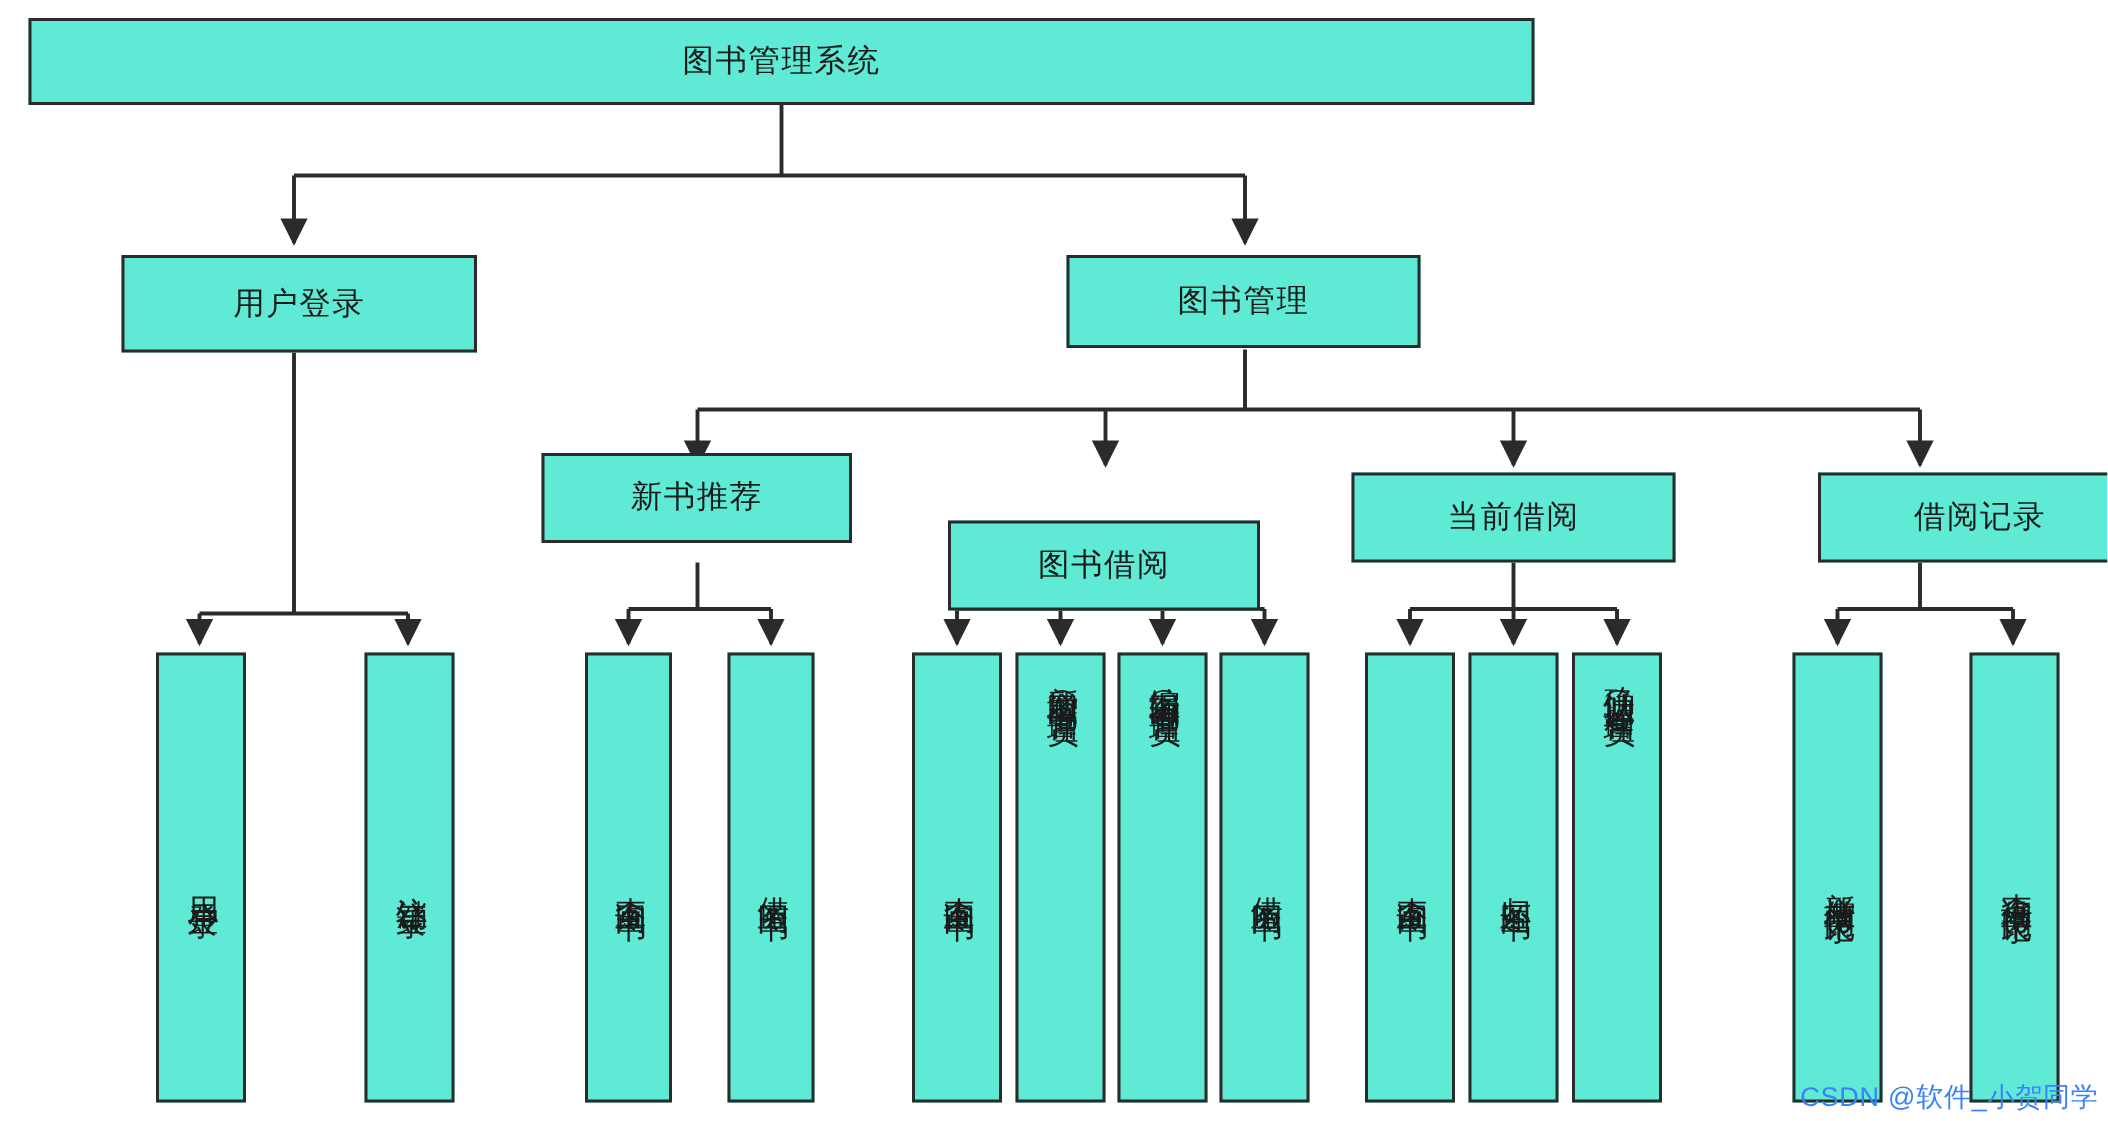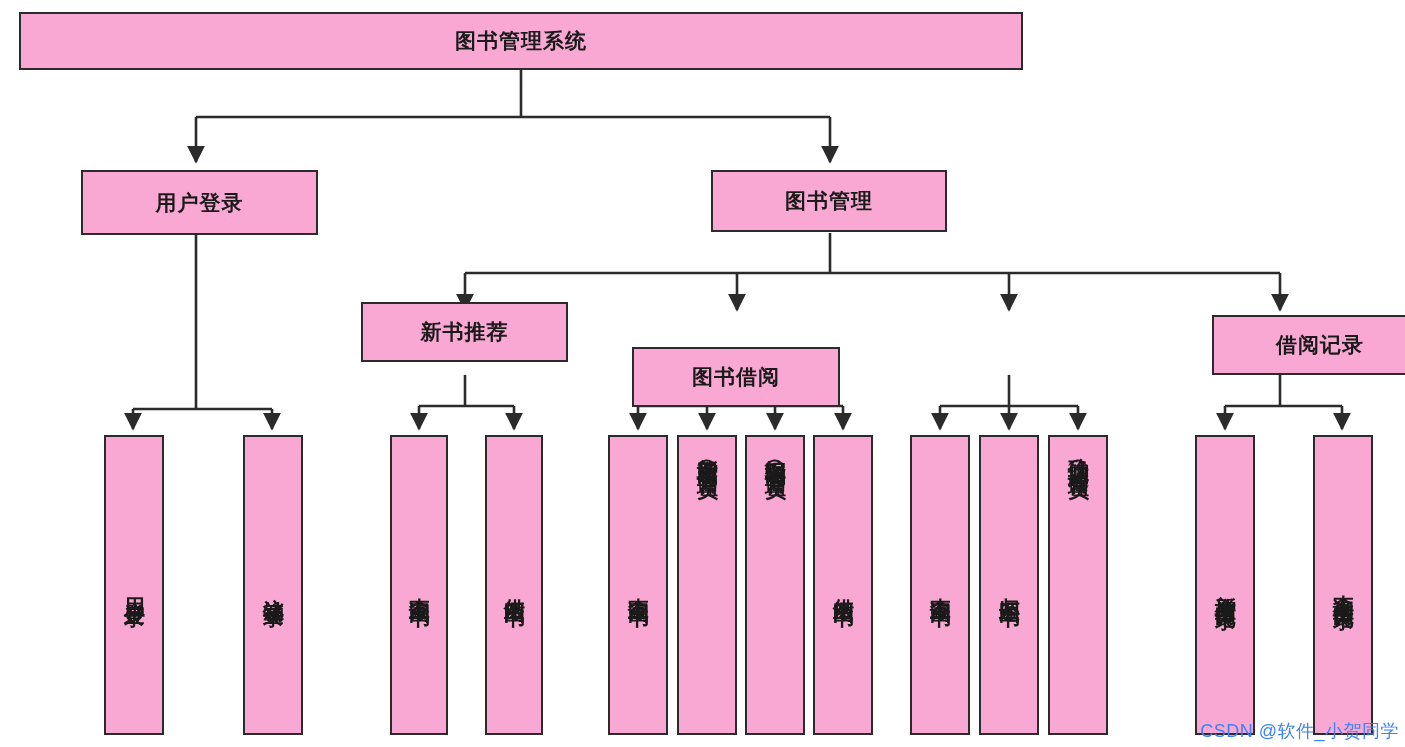--- a/index.html
+++ b/index.html
@@ -21,23 +21,22 @@
     position: absolute;
     left: 0;
     top: 0;
     width: 1405px;
     height: 747px;
   }
   .node {
     position: absolute;
     box-sizing: border-box;
     border: 2.5px solid #2b2b2b;
-    background: #f9a8d4;
+    background: #5eead4;
     color: #1a1a1a;
-    font-weight: bold;
   }
   .node.horiz {
     display: flex;
     align-items: center;
     justify-content: center;
   }
   .node.horiz .label {
     font-size: 21px;
     line-height: 1.1;
     letter-spacing: 1px;
@@ -142,20 +141,23 @@
   </div>
 
   <div class="node horiz" style="left:361px; top:302px; width:207px; height:60px;">
     <span class="label">新书推荐</span>
   </div>
 
   <div class="node horiz" style="left:632px; top:315px; width:208px; height:60px;margin-top:32px;">
     <span class="label">图书借阅</span>
   </div>
 
+  <div class="node horiz" style="left:901px; top:315px; width:216px; height:60px;">
+    <span class="label">当前借阅</span>
+  </div>
 
   <div class="node horiz" style="left:1172px; top:315px; width:216px; height:60px;margin-left:40px;">
     <span class="label">借阅记录</span>
   </div>
 
   <div class="node vert mid" style="left:104px; top:435px; width:60px; height:300px;">
     <span class="label">用户登录</span>
   </div>
 
   <div class="node vert mid" style="left:243px; top:435px; width:60px; height:300px;">

